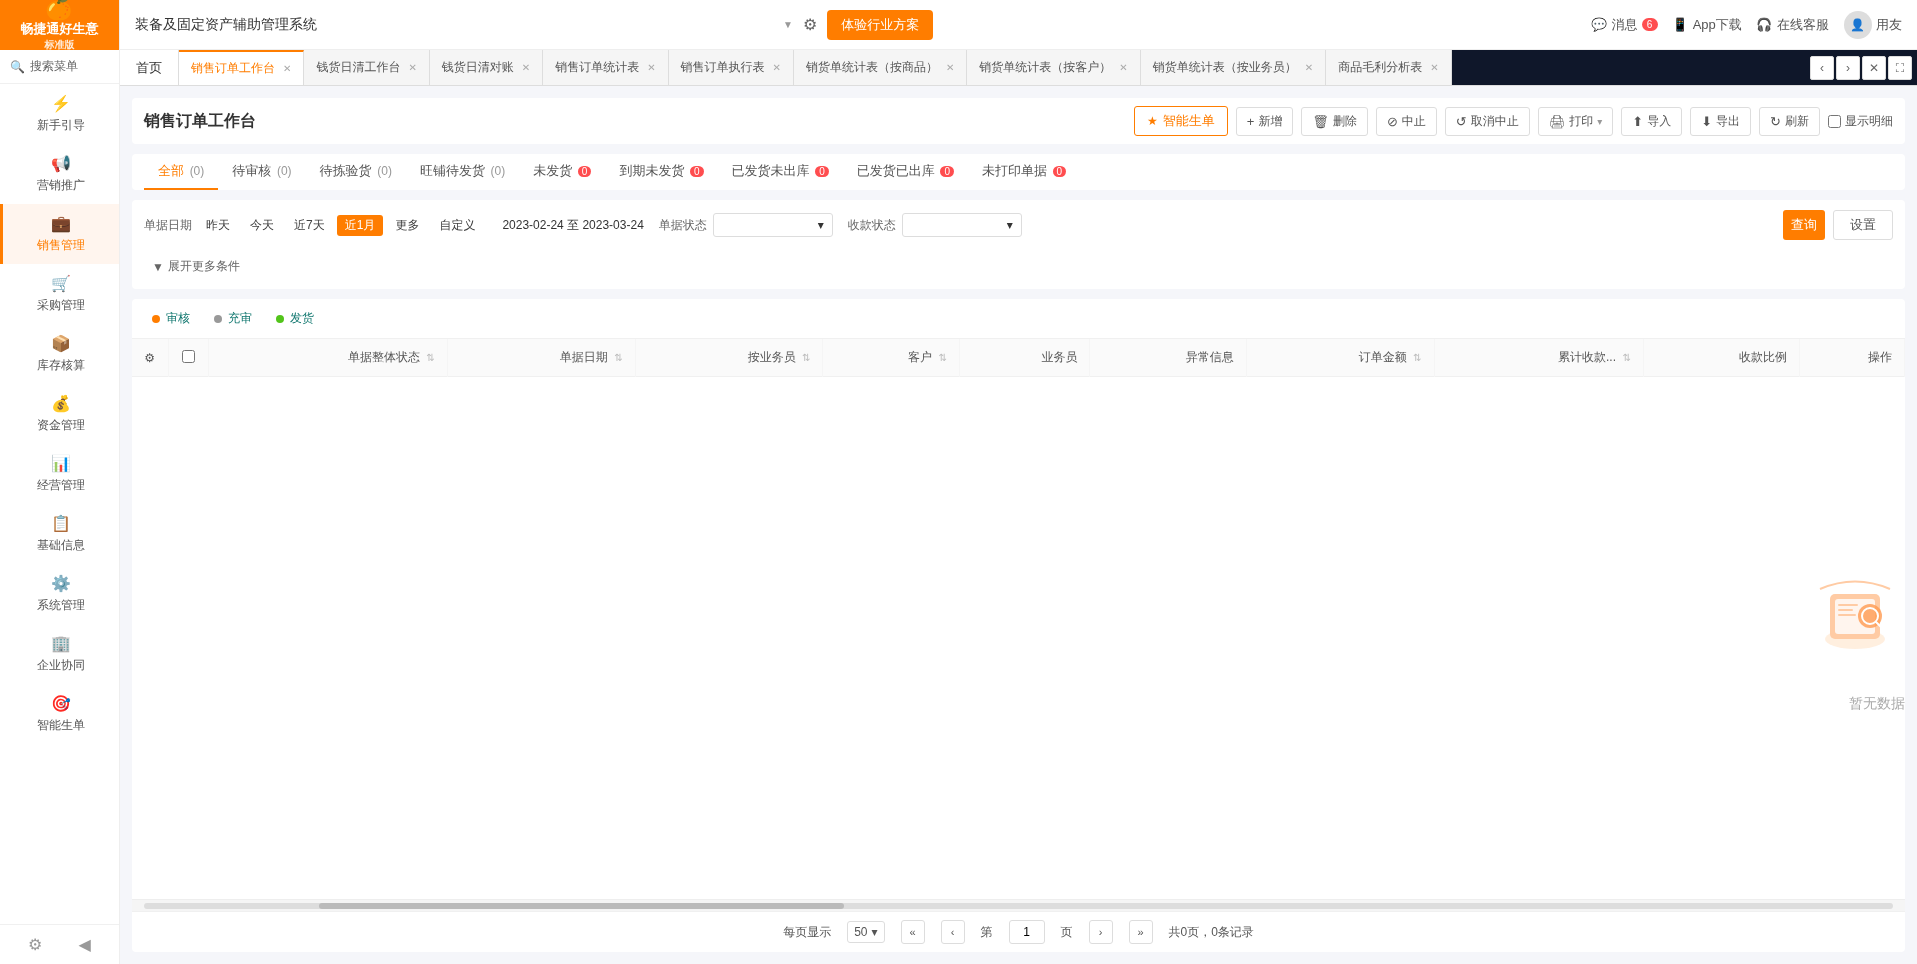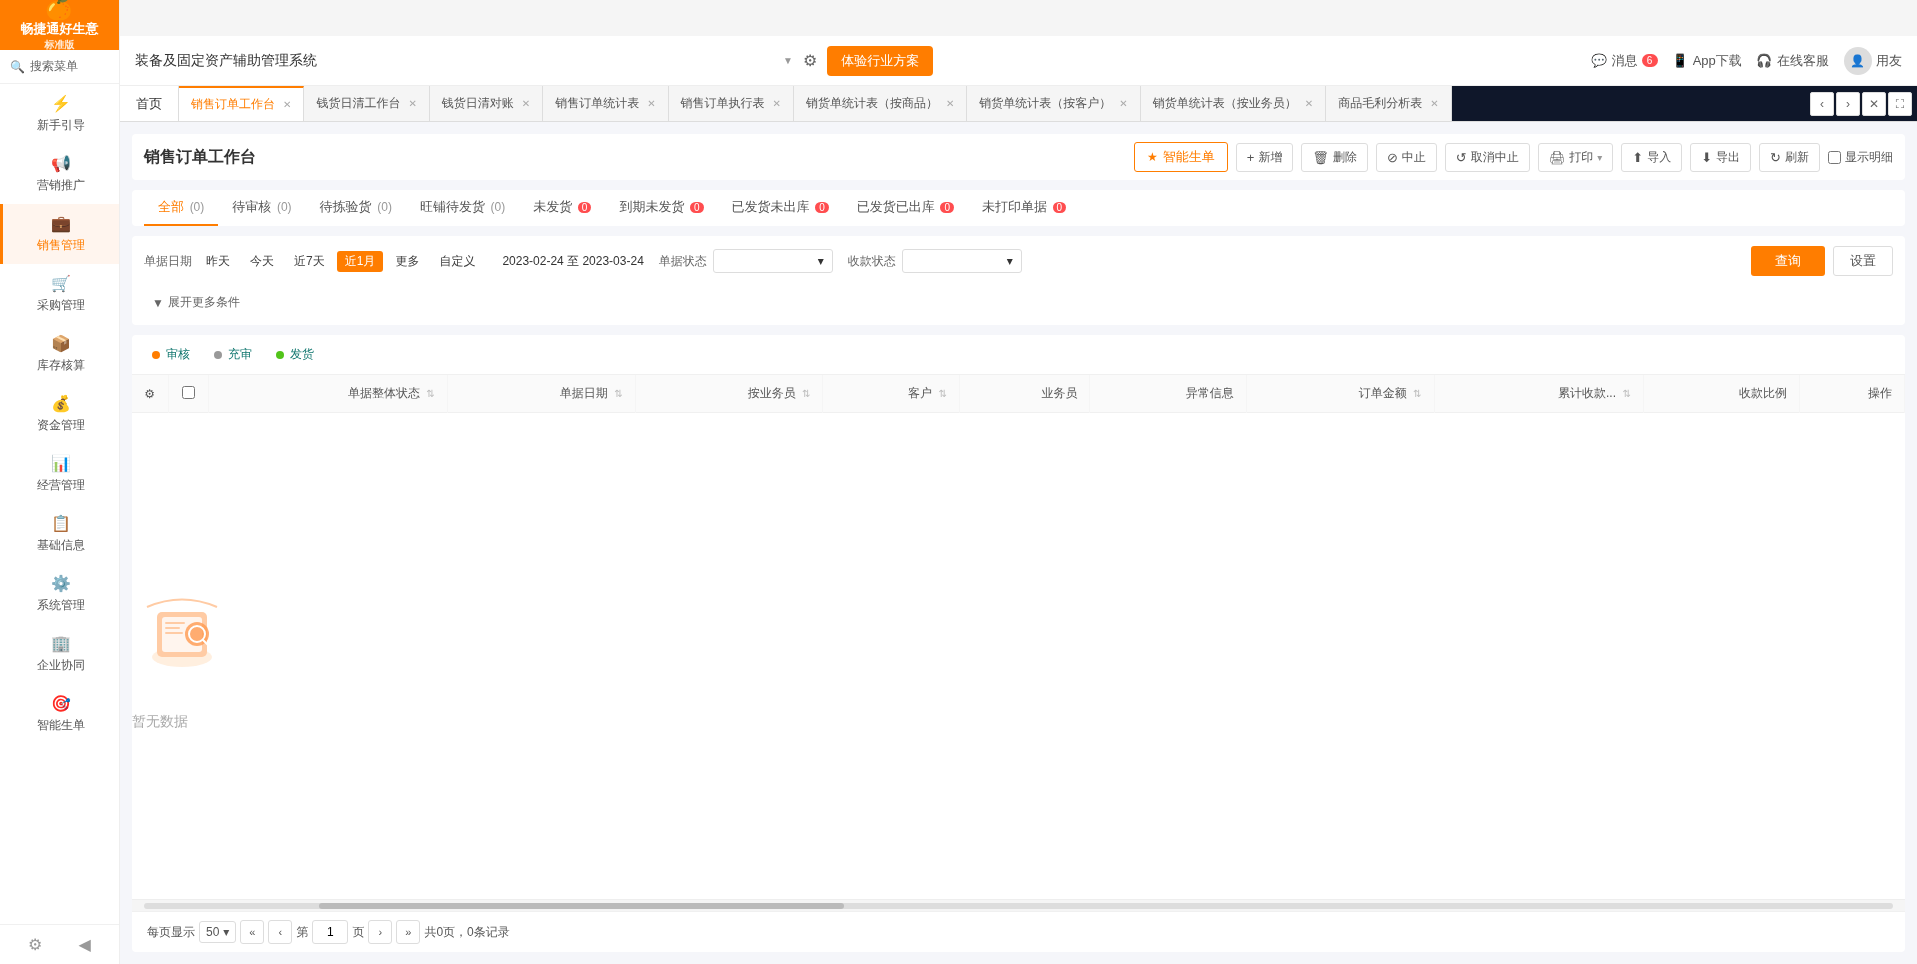--- a/index.html
+++ b/index.html
@@ -65,21 +65,20 @@
       border-top: 1px solid #f0f0f0;
     }
     .sidebar-bottom span { color: #999; font-size: 16px; cursor: pointer; }
 
     
     .main {
       flex: 1;
       display: flex;
       flex-direction: column;
       overflow: hidden;
-      margin-top: 36px;
     }
 
     
     .topbar {
       height: 50px;
       background: #fff;
       border-bottom: 1px solid #eee;
       display: flex;
       align-items: center;
       padding: 0 15px;
@@ -340,21 +339,21 @@
       display: flex;
       align-items: center;
       gap: 15px;
       margin-top: 8px;
       flex-wrap: wrap;
     }
     .query-btn {
       background: #ff7d00;
       color: #fff;
       border: none;
-      padding: 6px 24px;
+      padding: 6px 8px;
       border-radius: 3px;
       font-size: 13px;
       cursor: pointer;
     }
     .set-btn {
       background: #fff;
       color: #555;
       border: 1px solid #ddd;
       padding: 5px 16px;
       border-radius: 3px;
@@ -411,34 +410,34 @@
       border-right: 1px solid #f5f5f5;
       white-space: nowrap;
     }
     .data-table th .sort-icons { color: #bbb; font-size: 10px; margin-left: 3px; }
     .data-table .col-check { width: 40px; text-align: center; }
     .data-table .col-settings { width: 36px; text-align: center; }
     .empty-area {
       flex: 1;
       display: flex;
       flex-direction: column;
-      align-items: flex-start;
+      align-items: flex-end;
       justify-content: center;
       gap: 15px;
     }
     .empty-text { font-size: 14px; color: #aaa; }
 
     
     .pagination {
       display: flex;
       align-items: center;
-      justify-content: flex-start;
+      justify-content: center;
       padding: 8px 15px;
       border-top: 1px solid #f0f0f0;
-      gap: 4px;
+      gap: 16px;
       font-size: 12px;
       color: #555;
     }
     .page-size-select {
       display: flex;
       align-items: center;
       gap: 4px;
       border: 1px solid #ddd;
       padding: 3px 6px;
       border-radius: 3px;

